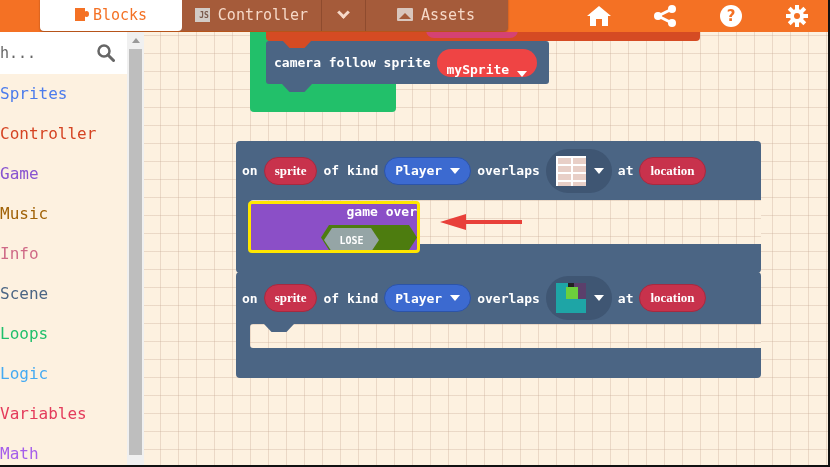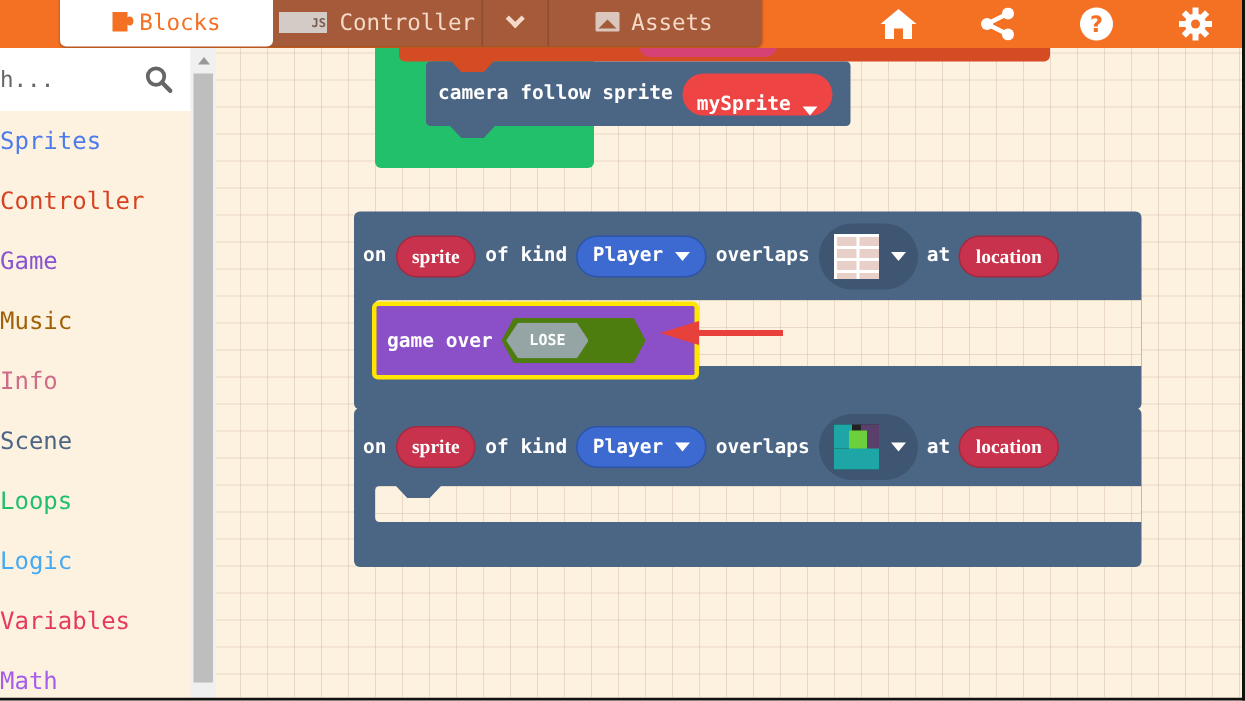--- a/index.html
+++ b/index.html
@@ -34,21 +34,21 @@
   .tab-blocks { width: 142px; }
   .tab-js { width: 140px; }
   .tab-dd { width: 44px; }
   .tab-assets { width: 140px; border-right: none; }
   .puzzle-icon { width: 10px; height: 13px; background: #f47124; position: relative; }
   .puzzle-icon::after {
     content: ""; position: absolute; right: -4px; top: 3px; width: 5px; height: 6px;
     background: #f47124; border-radius: 50%;
   }
   .js-icon {
-    width: 32px; height: 14px; background: #d2cbc6; color: #7a5a4c;
+    width: 15px; height: 14px; background: #d2cbc6; color: #7a5a4c;
     font-size: 8px; line-height: 16px; text-align: right; padding-right: 1px; font-weight: bold;
   }
   .chev-icon {
     width: 9px; height: 9px; border-right: 3px solid #f6d9c8; border-bottom: 3px solid #f6d9c8;
     transform: rotate(45deg); margin-top: -5px;
   }
   .img-icon {
     width: 16px; height: 13px; background: #d9c6bd; position: relative; border-radius: 1px;
   }
   .img-icon::after {
@@ -86,21 +86,21 @@
       linear-gradient(to bottom, rgba(200,170,150,0.35) 1px, transparent 1px);
     background-size: 18px 18px;
     background-position: -2px 3px;
     overflow: hidden;
   }
   .blk { position: absolute; }
   .green-block { left: 106px; top: 0; width: 146px; height: 80px; background: #22c06a; border-radius: 0 0 4px 4px; }
   .orange-block { left: 122px; top: 0; width: 434px; height: 9px; background: #d54b23; border-radius: 0 0 4px 4px; }
   .orange-oval { position: absolute; left: 160px; top: -8px; width: 92px; height: 14px; background: #d54273; border-radius: 0 0 8px 8px; }
   .camera-block {
-    left: 140px; top: 9px; width: 283px; height: 43px; background: #4b6584; border-radius: 3px;
+    left: 122px; top: 9px; width: 283px; height: 43px; background: #4b6584; border-radius: 3px;
     display: flex; align-items: center; padding-left: 8px; gap: 6px; color: #fff; font-weight: bold; font-size: 13px;
   }
   .notch-top { position: absolute; left: 16px; top: -1px; width: 30px; height: 8px; background: #d54b23; clip-path: polygon(0 0, 100% 0, 75% 100%, 25% 100%); }
   .notch-bot { position: absolute; left: 16px; bottom: -8px; width: 30px; height: 8px; background: #4b6584; clip-path: polygon(0 0, 100% 0, 75% 100%, 25% 100%); }
   .pill {
     border-radius: 16px; padding: 0 10px; height: 28px; display: inline-flex; align-items: center;
     color: #fff; font-weight: bold; font-size: 13px; gap: 8px;
   }
   .pill.red { background: #ef4444; align-items: flex-end; }
   .pill.crimson { background: #c8324c; border: 1px solid #a52a40; font-family: Liberation Serif, serif; }
@@ -121,23 +121,23 @@
     background-image:
       linear-gradient(to right, rgba(200,170,150,0.35) 1px, transparent 1px),
       linear-gradient(to bottom, rgba(200,170,150,0.35) 1px, transparent 1px);
     background-size: 18px 18px;
   }
   .ev1 .slot { top: 59px; width: 511px; height: 44px; }
   .ev2 .slot { top: 52px; width: 511px; height: 24px; }
   .slot-notch { position: absolute; left: 14px; top: 0; width: 30px; height: 8px; background: #4b6584; clip-path: polygon(0 0, 100% 0, 75% 100%, 25% 100%); }
 
   .gameover {
-    position: absolute; left: 12px; top: 60px; width: 218px; height: 52px;
+    position: absolute; left: 12px; top: 60px; width: 172px; height: 52px;
     background: #8b4fc7; border: 3px solid #ffe600; border-radius: 4px;
-    display: flex; align-items: center; padding-left: 7px; gap: 6px; color: #fff; font-weight: bold; font-size: 13px;
+    display: flex; align-items: flex-end; padding-left: 7px; gap: 6px; color: #fff; font-weight: bold; font-size: 13px; flex-direction: column;
   }
   .hex-outer {
     position: relative; width: 96px; height: 30px; background: #4d7c0f;
     clip-path: polygon(8px 0, calc(100% - 8px) 0, 100% 50%, calc(100% - 8px) 100%, 8px 100%, 0 50%);
   }
   .hex-inner {
     position: absolute; left: 3px; top: 3px; width: 55px; height: 24px; background: #95a5a6;
     clip-path: polygon(8px 0, calc(100% - 8px) 0, 100% 50%, calc(100% - 8px) 100%, 8px 100%, 0 50%);
     display: flex; align-items: center; justify-content: center; font-size: 10px; color: #fff;
   }

